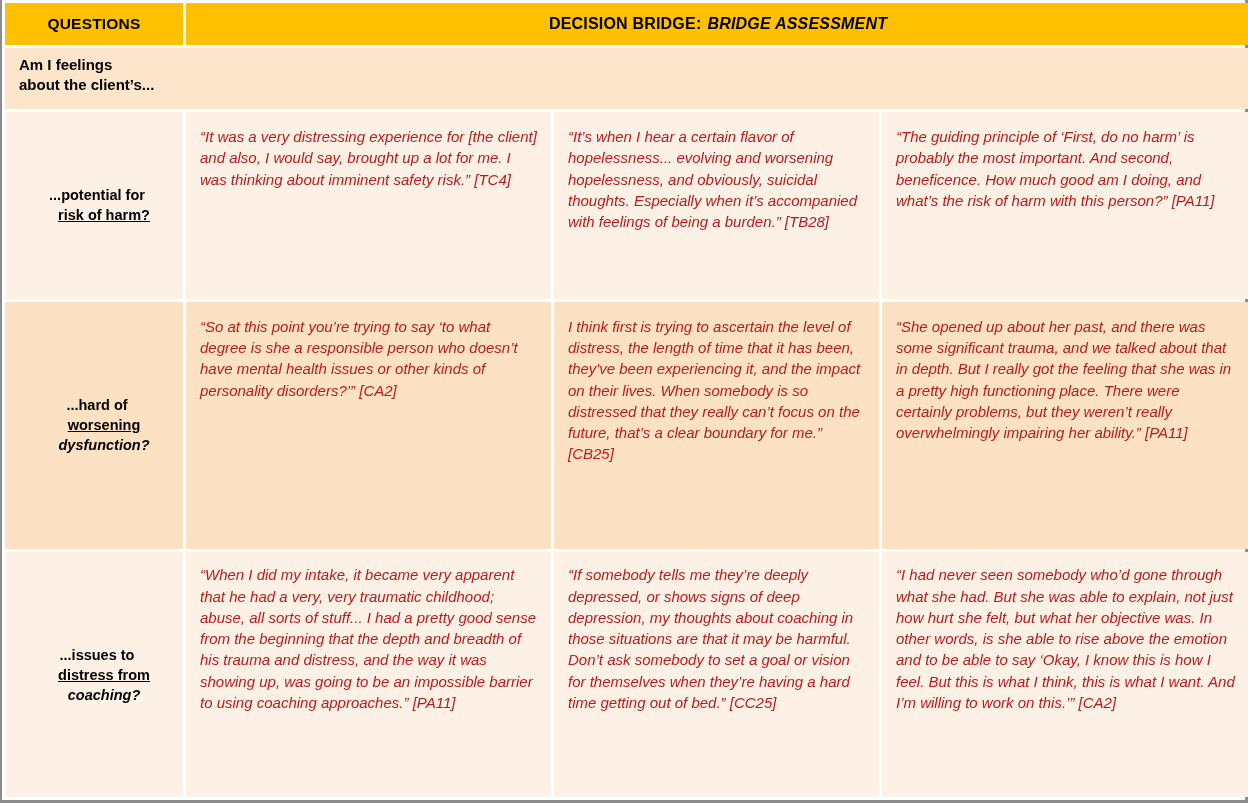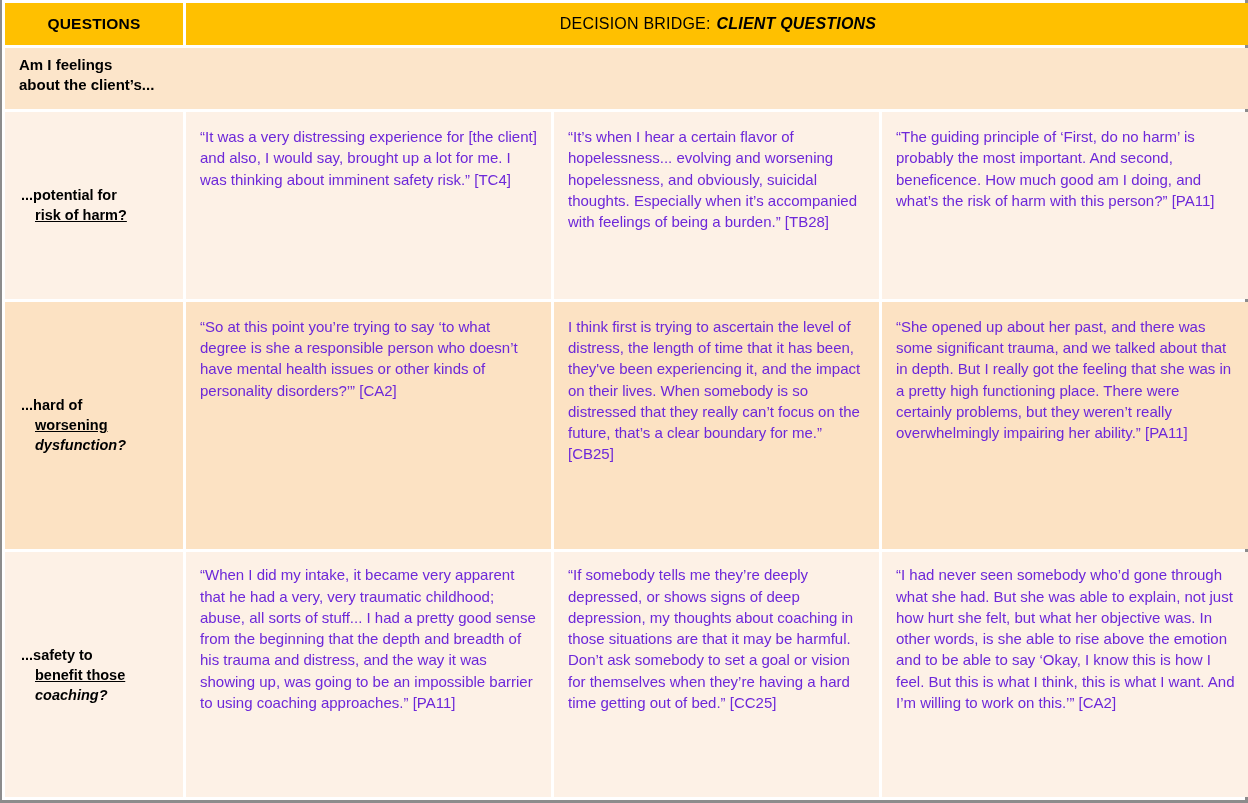--- a/index.html
+++ b/index.html
@@ -58,21 +58,21 @@
     margin-left: 18px;
   }
   .hdr-cell.questions {
     font-size: 15.5px;
   }
   .hdr-title-wrap {
     display: block;
     white-space: nowrap;
   }
   .hdr-title-main {
-    font-weight: normal;
+    font-weight: bold;
     font-style: normal;
   }
   .hdr-title-em {
     font-weight: bold;
     font-style: italic;
     margin-left: 6px;
   }
 
   
   .subhdr-cell {
@@ -94,29 +94,31 @@
     font-weight: bold;
     font-size: 14.5px;
     line-height: 1.38;
     color: #000000;
     padding: 0 10px 0 16px !important;
   }
   .label-inner {
     display: block;
     text-indent: -10px;
     padding-left: 10px;
+    text-align: center;
   }
   .label-l1 { display: block; }
   .label-l2 { display: block; padding-left: 14px; text-decoration: underline; }
   .label-l3 { display: block; padding-left: 14px; font-style: italic; }
 
   td.quote-cell {
+    font-style: italic;
     font-size: 15px;
     line-height: 1.42;
-    color: #6d28d9;
+    color: #b91c1c;
     padding: 14px 12px 10px 14px !important;
     vertical-align: top;
   }
   .row-tall td.quote-cell { padding-top: 12px !important; }
 
   .quote-text { display: block; }
 </style>
 </head>
 <body>
 
@@ -129,21 +131,21 @@
       <col class="c-q3">
     </colgroup>
 
     <tbody>
         <tr>
       <td class="hdr-cell questions">
         <span>QUESTIONS</span>
       </td>
       <td class="hdr-cell" colspan="3">
         <span class="hdr-title-wrap">
-          <span class="hdr-title-main">DECISION BRIDGE:</span><span class="hdr-title-em">CLIENT QUESTIONS</span>
+          <span class="hdr-title-main">DECISION BRIDGE:</span><span class="hdr-title-em">BRIDGE ASSESSMENT</span>
         </span>
       </td>
     </tr>
 
     <tr>
       <td class="subhdr-cell" colspan="4">
         <span>Am I feelings</span><br>
         <span>about the client’s...</span>
       </td>
     </tr>
@@ -181,22 +183,22 @@
         <span class="quote-text">I think first is trying to ascertain the level of distress, the length of time that it has been, they've been experiencing it, and the impact on their lives. When somebody is so distressed that they really can’t focus on the future, that’s a clear boundary for me.” [CB25]</span>
       </td>
       <td class="quote-cell">
         <span class="quote-text">“She opened up about her past, and there was some significant trauma, and we talked about that in depth. But I really got the feeling that she was in a pretty high functioning place. There were certainly problems, but they weren’t really overwhelmingly impairing her ability.” [PA11]</span>
       </td>
     </tr>
 
     <tr class="row-light row-tall">
       <td class="label-cell">
         <span class="label-inner">
-          <span class="label-l1">...safety to</span>
-          <span class="label-l2">benefit those</span>
+          <span class="label-l1">...issues to</span>
+          <span class="label-l2">distress from</span>
           <span class="label-l3">coaching?</span>
         </span>
       </td>
       <td class="quote-cell">
         <span class="quote-text">“When I did my intake, it became very apparent that he had a very, very traumatic childhood; abuse, all sorts of stuff... I had a pretty good sense from the beginning that the depth and breadth of his trauma and distress, and the way it was showing up, was going to be an impossible barrier to using coaching approaches.” [PA11]</span>
       </td>
       <td class="quote-cell">
         <span class="quote-text">“If somebody tells me they’re deeply depressed, or shows signs of deep depression, my thoughts about coaching in those situations are that it may be harmful.  Don’t ask somebody to set a goal or vision for themselves when they’re having a hard time getting out of bed.” [CC25]</span>
       </td>
       <td class="quote-cell">

